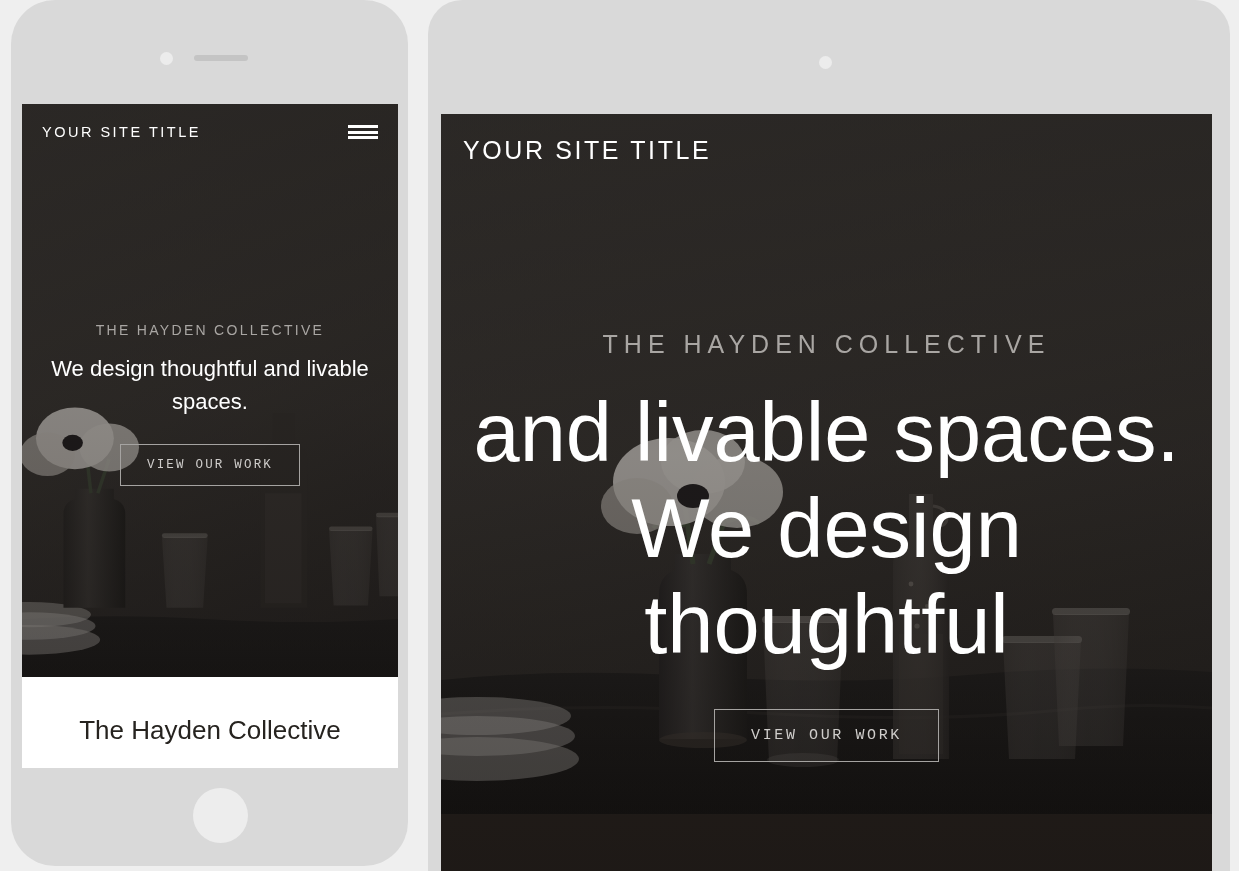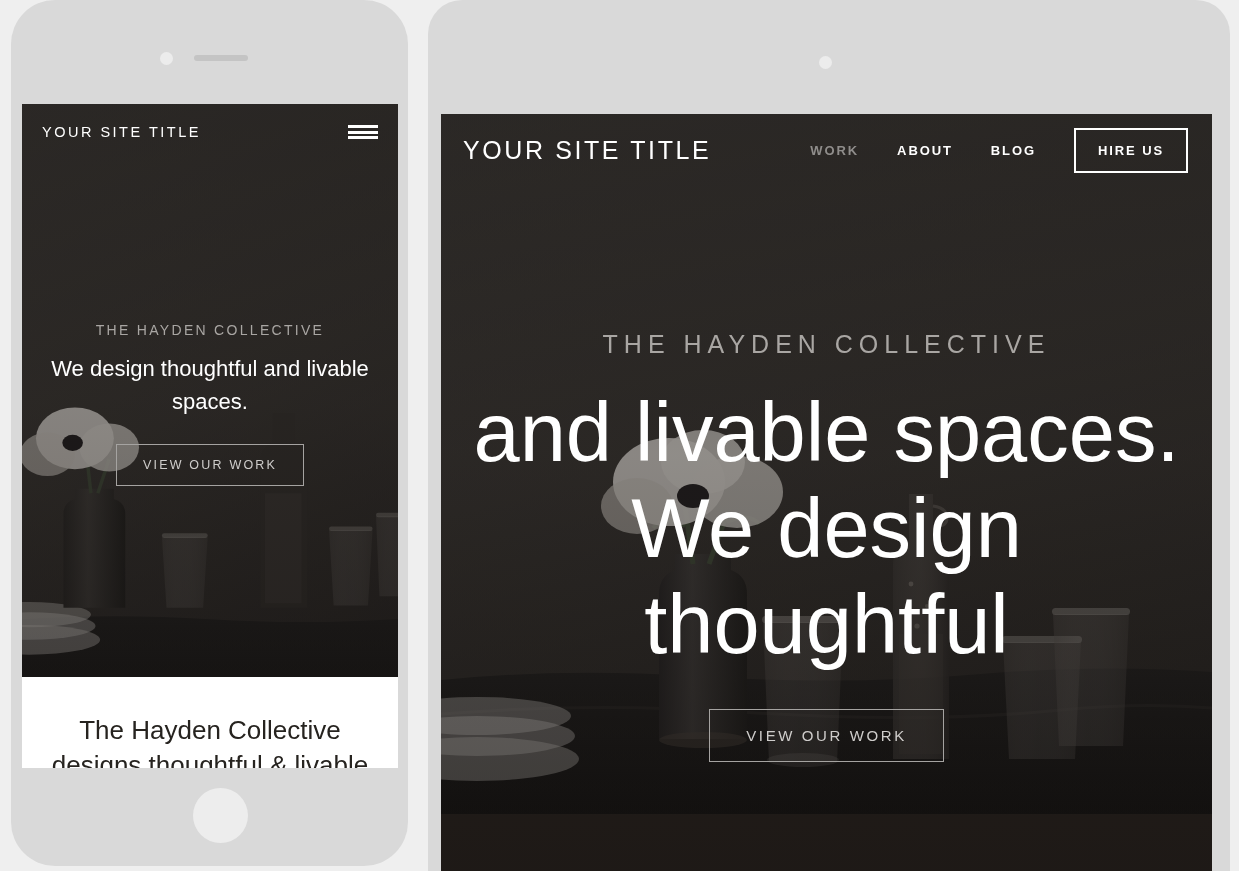--- a/index.html
+++ b/index.html
@@ -211,21 +211,21 @@
     color: #ffffff;
     font-weight: 300;
   }
   .hero-cta {
     display: inline-block;
     border: 1px solid #a5a3a1;
     color: #cfcdcb;
     background: transparent;
     font-weight: 400;
     cursor: pointer;
-    font-family: Liberation Sans, sans-serif;
+    font-family: Liberation Mono, monospace;
   }
 
   
   #phone-hero { top: 218px; }
   #phone-hero .hero-eyebrow { font-size: 14px; letter-spacing: 2.3px; }
   #phone-hero .hero-heading {
     font-size: 22px; line-height: 33px;
     margin-top: 14px; padding: 0 20px;
   }
   #phone-hero .hero-cta {
@@ -352,21 +352,20 @@
 
       <div class="hero-content" id="phone-hero">
         <div class="hero-eyebrow">THE HAYDEN COLLECTIVE</div>
         <div class="hero-heading">We design thoughtful and livable spaces.</div>
         <button class="hero-cta">VIEW OUR WORK</button>
       </div>
 
       <div id="phone-about">
         <div id="phone-about-inner">
           <div id="phone-about-heading">The Hayden Collective</div>
-          <div id="phone-about-heading-2" style="color:#26231f;font-size:26px;line-height:35px;font-weight:300;padding:0 20px;">designs thoughtful &amp; livable</div>
         </div>
       </div>
 
     </div>
   </div>
 
   <div id="desktop-mockup">
 
     <div id="desktop-frame"></div>
     <div id="desktop-camera"></div>
@@ -442,26 +441,20 @@
           <path d="M568 645 L562 528 L640 528 L634 645 Z" fill="url(#dGlass)"></path>
           <rect x="561" y="522" width="80" height="7" rx="3.5" fill="#a8a29c" opacity="0.48"></rect>
           <path d="M618 632 L612 500 L688 500 L682 632 Z" fill="url(#dGlass)"></path>
           <rect x="611" y="494" width="78" height="7" rx="3.5" fill="#a8a29c" opacity="0.48"></rect>
         </svg>
         <div class="hero-overlay"></div>
       </div>
 
       <div class="site-nav" id="desktop-nav">
         <div class="site-title">YOUR SITE TITLE</div>
-        <div id="desktop-links">
-          <a class="nav-link dim" href="#">WORK</a>
-          <a class="nav-link" href="#">ABOUT</a>
-          <a class="nav-link" href="#">BLOG</a>
-          <button id="hire-us-button">HIRE US</button>
-        </div>
       </div>
 
       <div class="hero-content" id="desktop-hero">
         <div class="hero-eyebrow">THE HAYDEN COLLECTIVE</div>
         <div class="hero-heading">
           <div>and livable spaces.</div>
           <div>We design thoughtful</div>
         </div>
         <button class="hero-cta">VIEW OUR WORK</button>
       </div>

